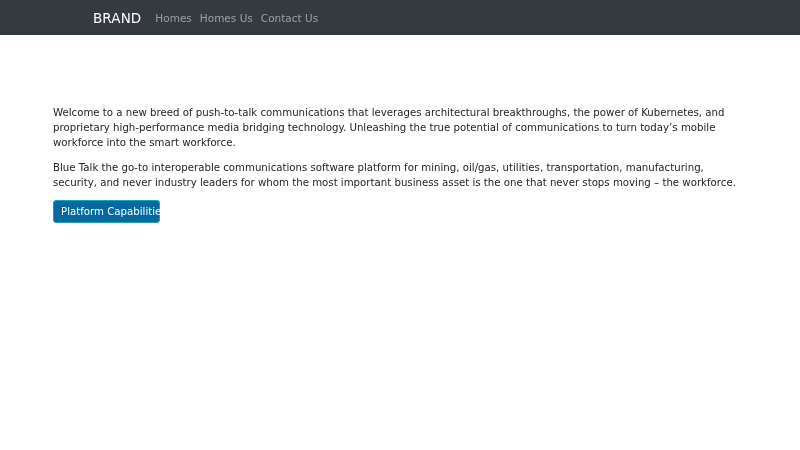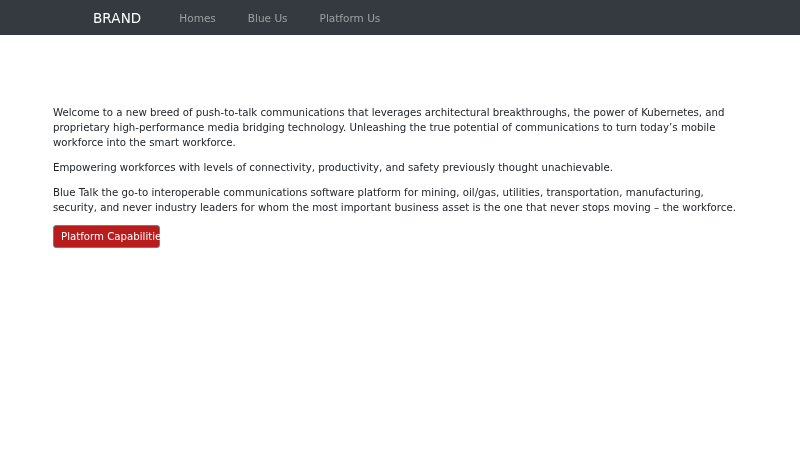--- a/index.html
+++ b/index.html
@@ -1,15 +1,15 @@
 <!DOCTYPE html>
 <html><head>
   <meta charset="utf-8">
   <style>
-    * { box-sizing: border-box; margin: 0; padding: 0; gap: 24px; }
+    * { box-sizing: border-box; margin: 0; padding: 0; }
     html, body { width: 800px; height: 450px; background: #ffffff; overflow: hidden; }
     body { font-family: "DejaVu Sans", "Liberation Sans", sans-serif; color: #212529; }
     .navbar {
       height: 35px;
       background: #343a40;
       display: flex;
       align-items: center;
       padding-left: 93px;
     }
     .brand {
@@ -31,42 +31,41 @@
     }
     .content p {
       font-size: 10.2px;
       line-height: 15px;
       margin-bottom: 10px;
       color: #212529;
     }
     .btn {
       display: inline-block;
       margin-top: 0px;
-      background: #b91c1c;
+      background: #0369a1;
       color: #ffffff;
       border: 1px solid #17a2b8;
       border-radius: 3px;
       font-size: 10.2px;
       height: 23px;
       line-height: 21px;
       padding: 0 7px;
       width: 107px;
       font-family: "DejaVu Sans", "Liberation Sans", sans-serif;
       text-align: center;
       white-space: nowrap;
     }
   </style>
 </head>
 <body>
 
 <nav class="navbar">
   <a class="brand">BRAND</a>
   <a class="nav-link">Homes</a>
-  <a class="nav-link">Blue Us</a>
-  <a class="nav-link">Platform Us</a>
+  <a class="nav-link">Homes Us</a>
+  <a class="nav-link">Contact Us</a>
 </nav>
 
 <main class="content">
   <p>Welcome to a new breed of push-to-talk communications that leverages architectural breakthroughs, the power of Kubernetes, and proprietary high-performance media bridging technology. Unleashing the true potential of communications to turn today’s mobile workforce into the smart workforce.</p>
-  <p>Empowering workforces with levels of connectivity, productivity, and safety previously thought unachievable.</p>
   <p>Blue Talk the go-to interoperable communications software platform for mining, oil/gas, utilities, transportation, manufacturing, security, and never industry leaders for whom the most important business asset is the one that never stops moving – the workforce.</p>
   <button class="btn">Platform Capabilities</button>
 </main>
 
 </body></html>

